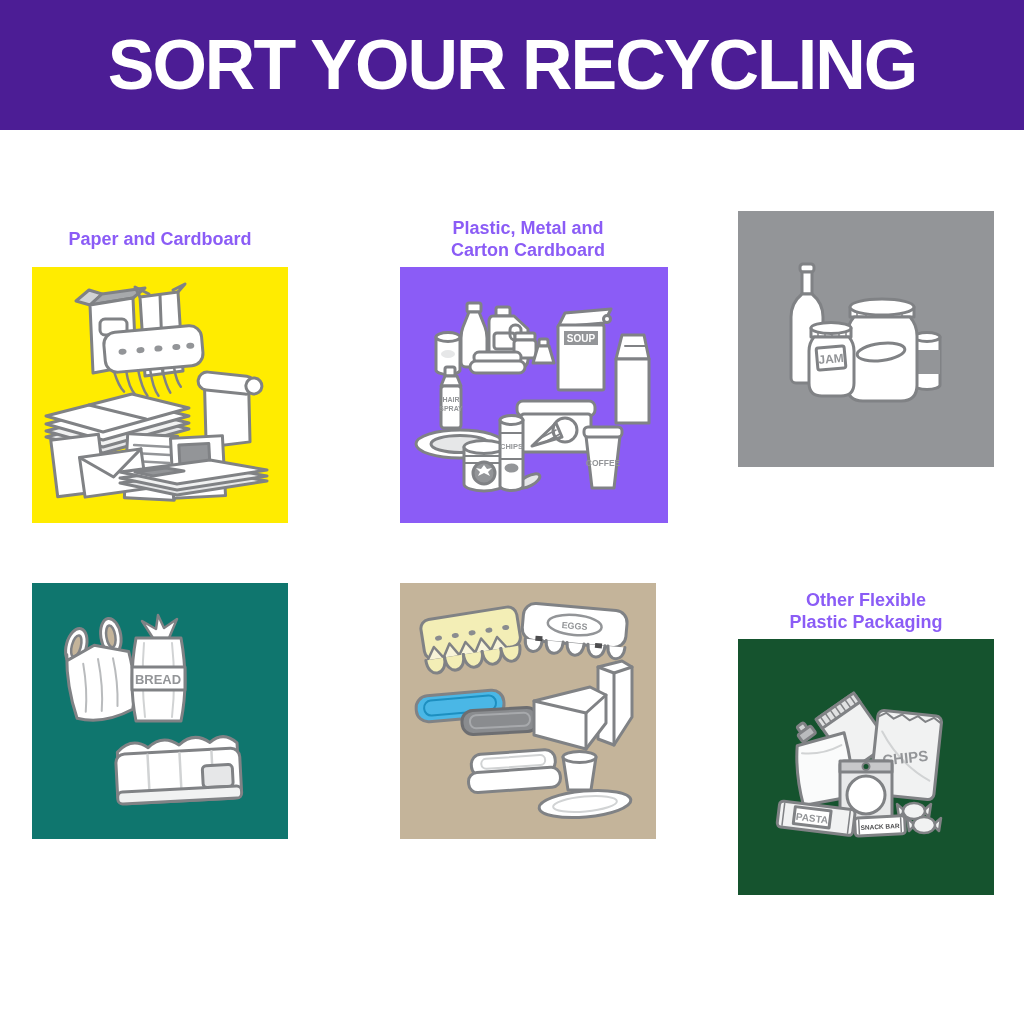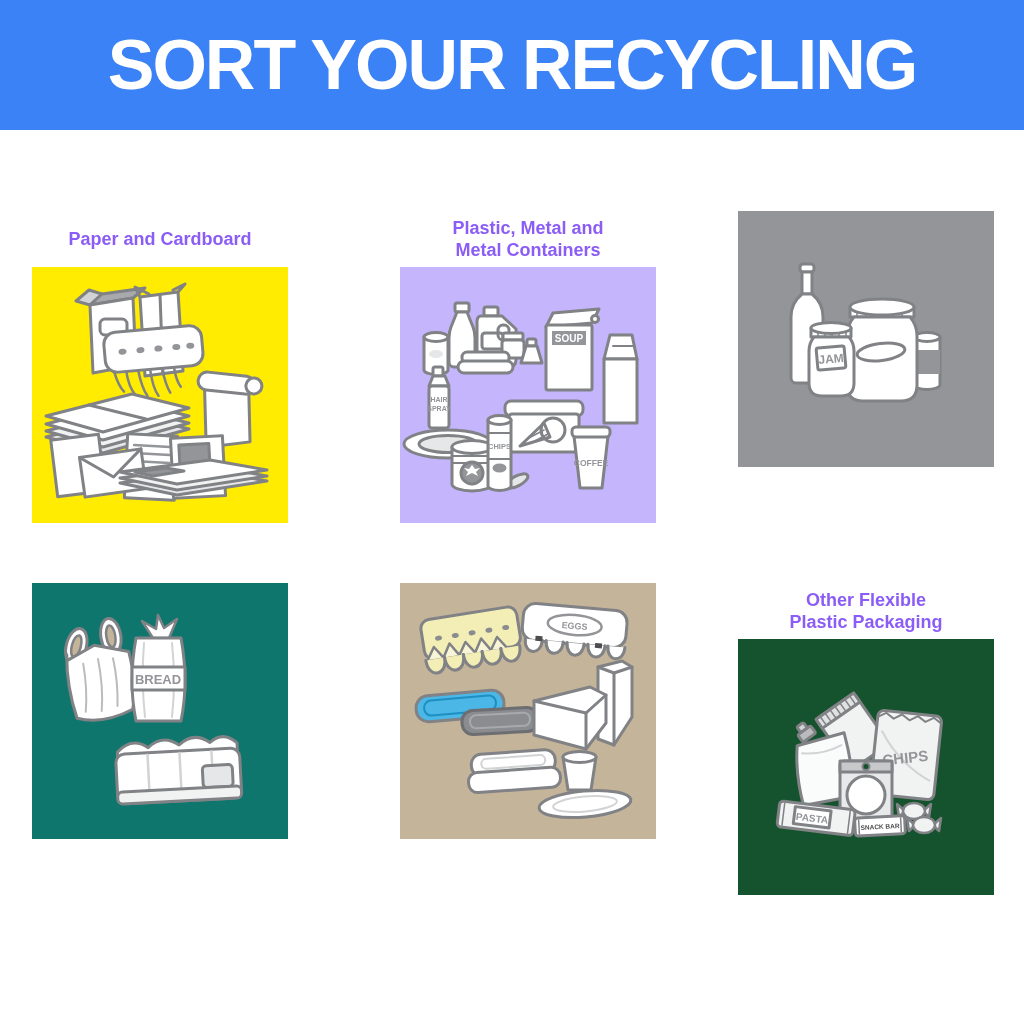--- a/index.html
+++ b/index.html
@@ -22,21 +22,21 @@
     height:56px;display:flex;flex-direction:column;justify-content:center;align-items:center;
     text-align:center;font-weight:bold;font-size:18px;line-height:22px;color:#8b5cf6;
   }
   .tile{width:256px;height:256px;}
   svg.art{display:block;width:256px;height:256px;}
   svg text{font-family:"Liberation Sans", sans-serif;font-weight:bold;}
 </style>
 </head>
 <body>
 
-<div class="header" style="background: #3b82f6;">
+<div class="header" style="background: #4c1d95;">
   <h1>SORT YOUR RECYCLING</h1>
 </div>
 
 <div class="cell r1 c1">
   <div class="titlebox">
     <div>Paper and Cardboard</div>
     <div></div>
   </div>
   <div class="tile" style="background: rgb(255, 236, 0);">
     <svg class="art" viewBox="0 0 256 256">
@@ -112,23 +112,23 @@
           <polygon points="103,205 134,201 152,204 121,209" fill="#939598"></polygon>
         </g>
       </g>
     </svg>
   </div>
 </div>
 
 <div class="cell r1 c2">
   <div class="titlebox">
     <div>Plastic, Metal and</div>
-    <div>Metal Containers</div>
-  </div>
-  <div class="tile" style="background: #c4b5fd;">
+    <div>Carton Cardboard</div>
+  </div>
+  <div class="tile" style="background: #8b5cf6; padding-left: 12px;">
     <svg class="art" viewBox="0 0 256 256">
       <g stroke="#808285" stroke-width="3" fill="#ffffff" stroke-linejoin="round" stroke-linecap="round">
         <g>
           <path d="M24,70 v33 a12,4.5 0 0 0 24,0 v-33"></path>
           <ellipse cx="36" cy="70" rx="12" ry="4.5"></ellipse>
           <ellipse cx="36" cy="87" rx="7" ry="4" fill="#e6e7e8" stroke="none"></ellipse>
         </g>
         <g>
           <rect x="55" y="36" width="14" height="9" rx="2"></rect>
           <path d="M57,45 h10 l6,15 q2,5 2,11 v24 a5,5 0 0 1 -5,5 h-16 a5,5 0 0 1 -5,-5 v-24 q0,-6 2,-11 z"></path>

